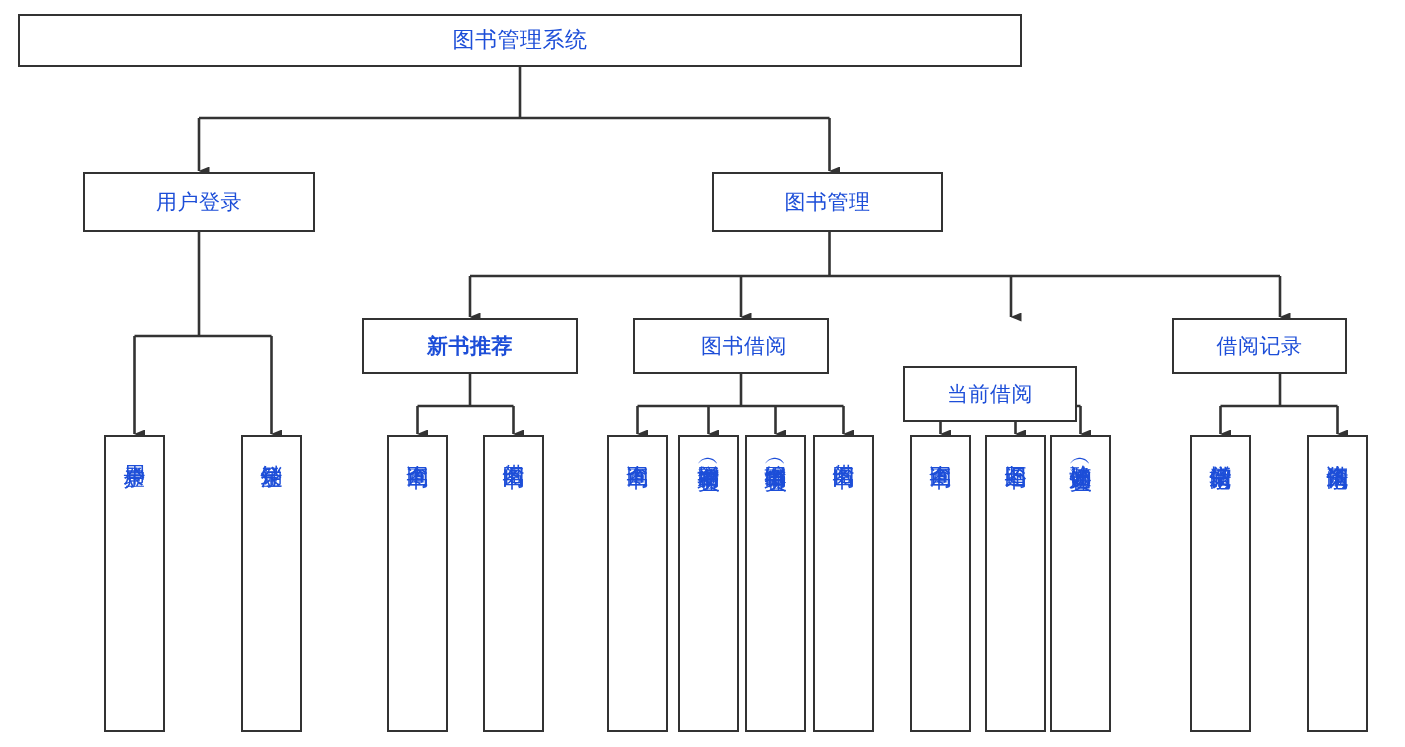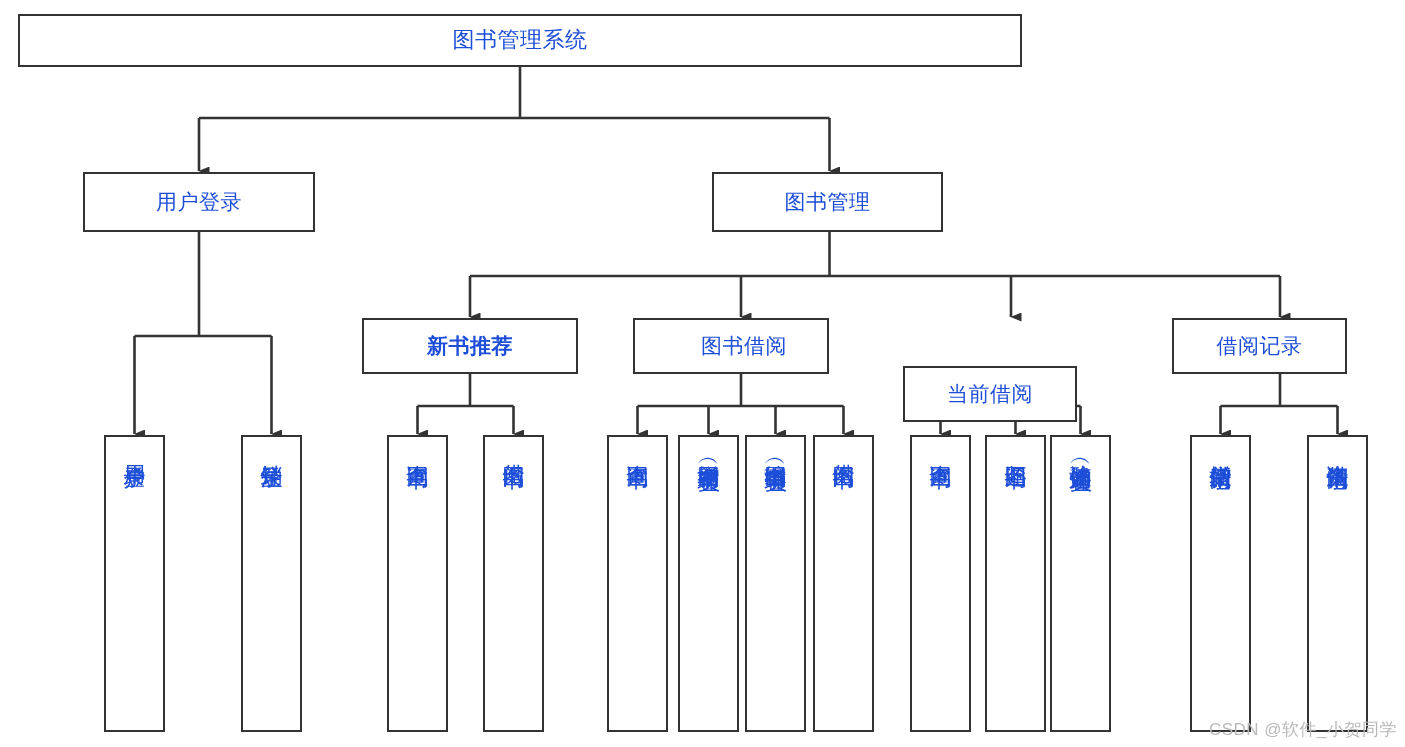--- a/index.html
+++ b/index.html
@@ -173,14 +173,13 @@
         <span class="node-label">确认归还（管理员）</span>
       </div>
       <div class="node vert" style="left: 1190px; top: 435px; width: 61px; height: 297px;">
         <span class="node-label">新增借阅记录</span>
       </div>
       <div class="node vert" style="left: 1307px; top: 435px; width: 61px; height: 297px;">
         <span class="node-label">查询借阅记录</span>
       </div>
     </div>
 
-  <div class="watermark">CSDN @软件_小贺同学</div>
 </div>
 
 </body></html>

